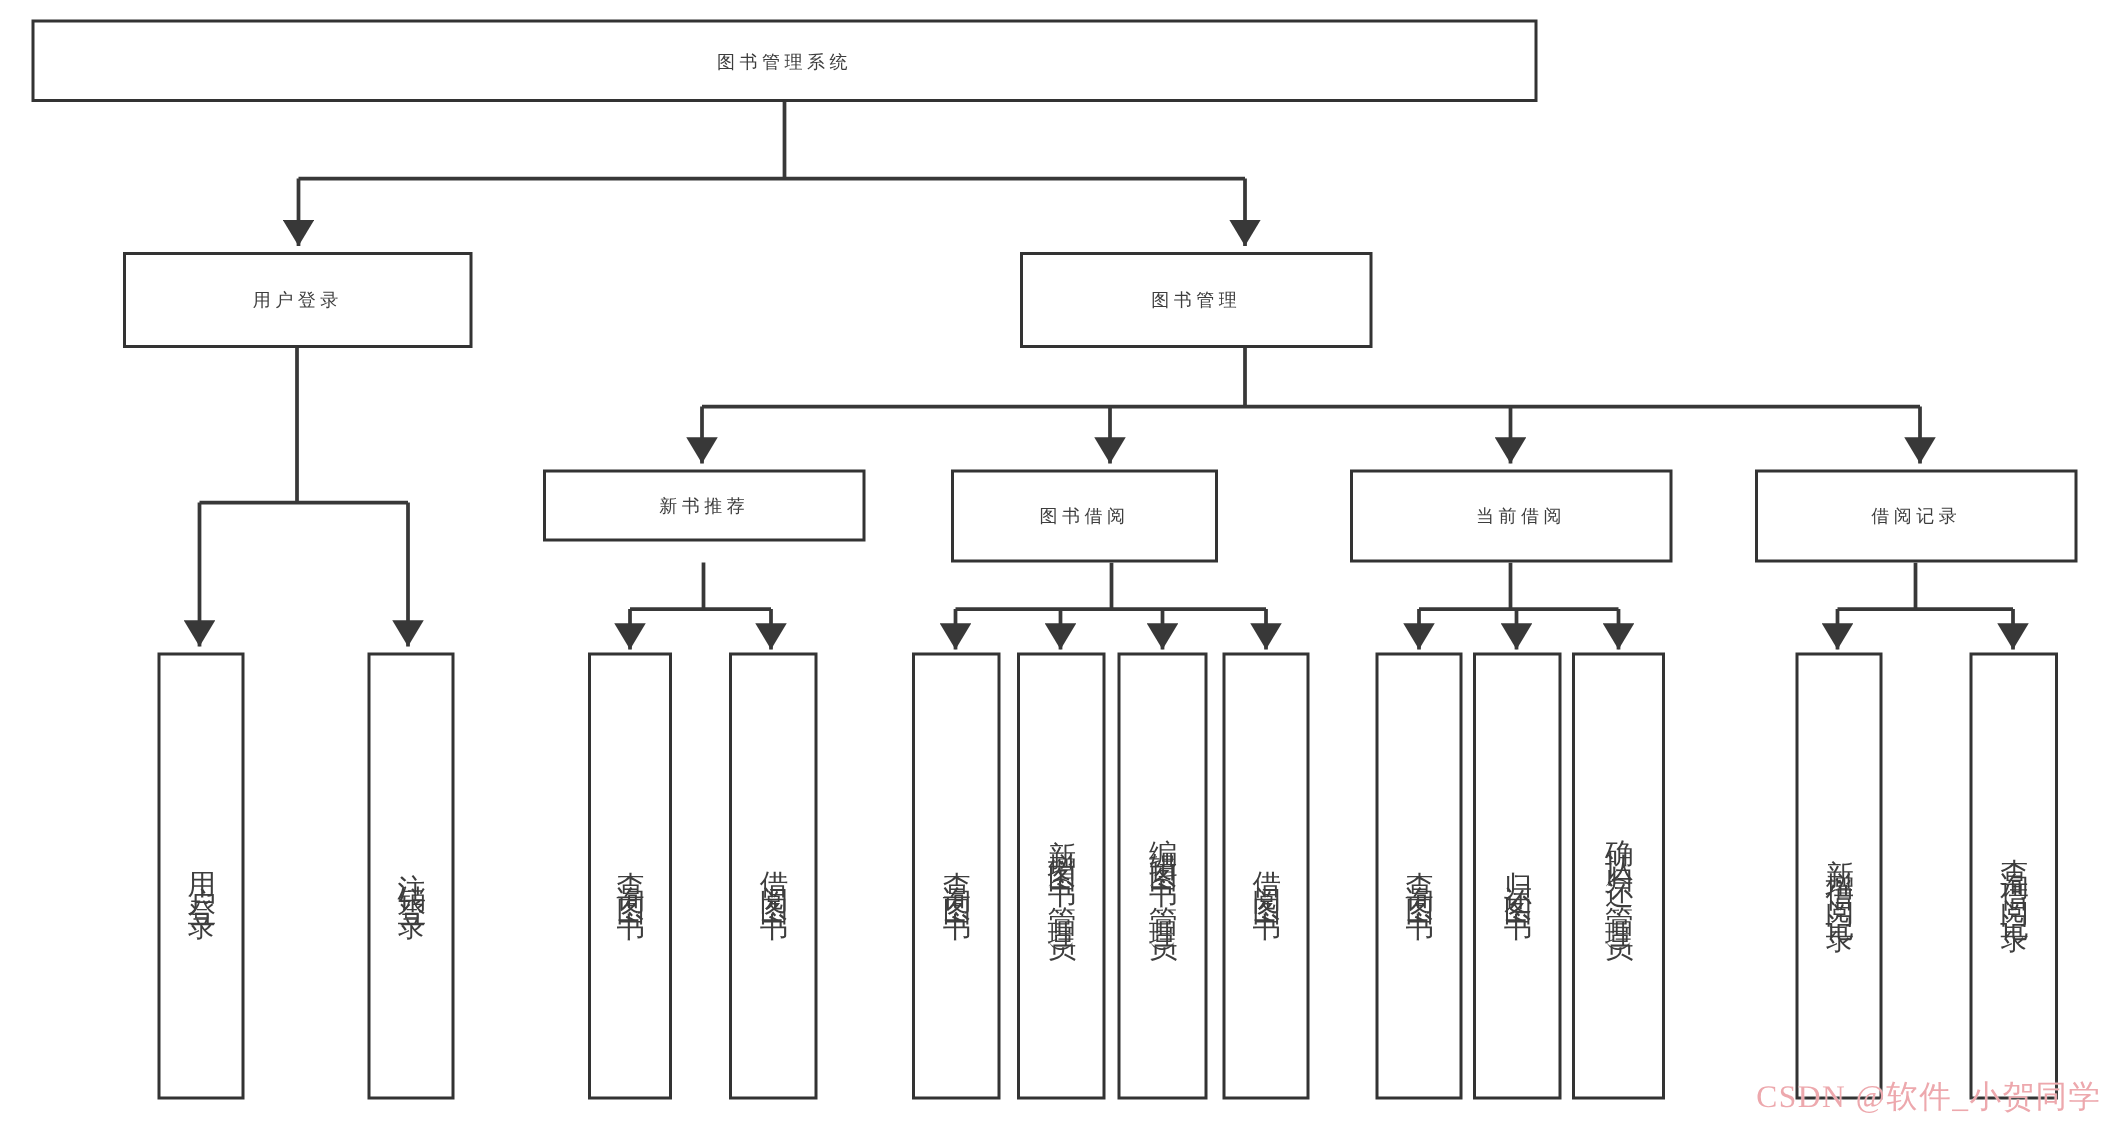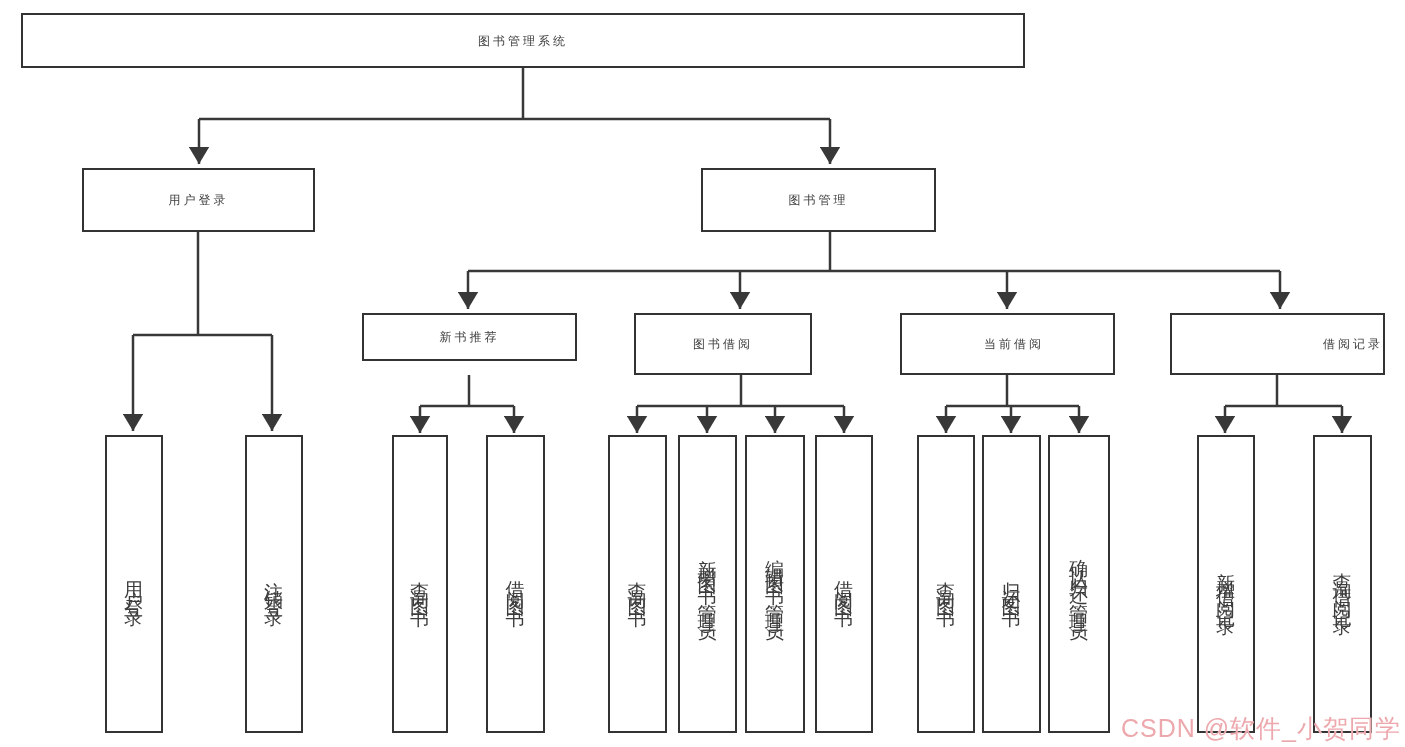--- a/index.html
+++ b/index.html
@@ -32,24 +32,25 @@
   .h .lbl{
     font-size:12px;letter-spacing:3px;line-height:1;white-space:nowrap;
   }
   .v .lbl{
     writing-mode:vertical-rl;
     text-orientation:mixed;
     font-size:19px;letter-spacing:9px;line-height:1;
   }
   .watermark{
     position:absolute;right:4px;bottom:2px;
-    font-size:25px;letter-spacing:1px;
+    font-size:21px;letter-spacing:1px;
     color:var(--watermark);
     text-shadow:0 0 1px rgba(255,255,255,.7);
     white-space:nowrap;
+    font-family:Liberation Serif, serif;
   }
 </style>
 </head>
 <body>
 
 <div class="stage">
 
   <svg class="wires" viewBox="0 0 1405 747">
     <defs>
       <marker id="arw" viewBox="0 0 10 12" refX="10" refY="6" markerWidth="7" markerHeight="8.4" orient="auto">
@@ -98,34 +99,34 @@
     <path class="arrow" d="M1342 406 V433"></path>
   </svg>
 
   <div class="box h" style="left:21px;top:13px;width:1004px;height:55px;">
     <span class="lbl">图书管理系统</span>
   </div>
 
   <div class="box h" style="left:82px;top:168px;width:233px;height:64px;">
     <span class="lbl">用户登录</span>
   </div>
-  <div class="box h" style="left:701px;top:168px;width:235px;height:64px;font-family:Liberation Serif, serif;">
+  <div class="box h" style="left:680px;top:168px;width:235px;height:64px;font-family:Liberation Serif, serif;">
     <span class="lbl">图书管理</span>
   </div>
 
   <div class="box h" style="left:362px;top:313px;width:215px;height:48px;">
     <span class="lbl">新书推荐</span>
   </div>
   <div class="box h" style="left:634px;top:313px;width:178px;height:62px;">
     <span class="lbl">图书借阅</span>
   </div>
   <div class="box h" style="left:900px;top:313px;width:215px;height:62px;padding-left:13px;">
     <span class="lbl">当前借阅</span>
   </div>
-  <div class="box h" style="left:1170px;top:313px;width:215px;height:62px;justify-content:flex-end;">
+  <div class="box h" style="left:1170px;top:313px;width:215px;height:62px;">
     <span class="lbl">借阅记录</span>
   </div>
 
   <div class="box v" style="left:105px;top:435px;width:58px;height:298px;">
     <span class="lbl">用户登录</span>
   </div>
   <div class="box v" style="left:245px;top:435px;width:58px;height:298px;">
     <span class="lbl">注销登录</span>
   </div>
 

